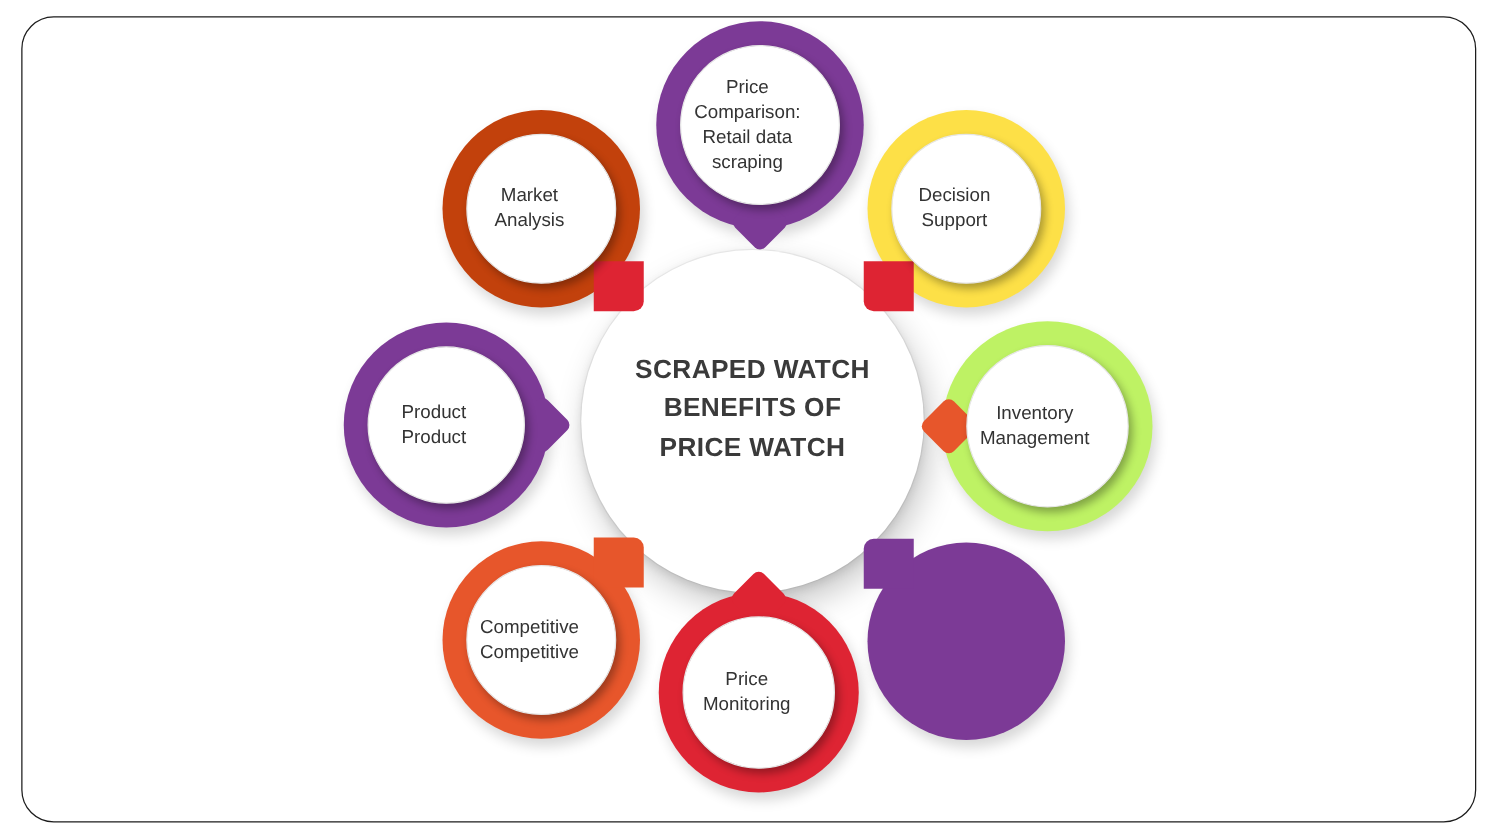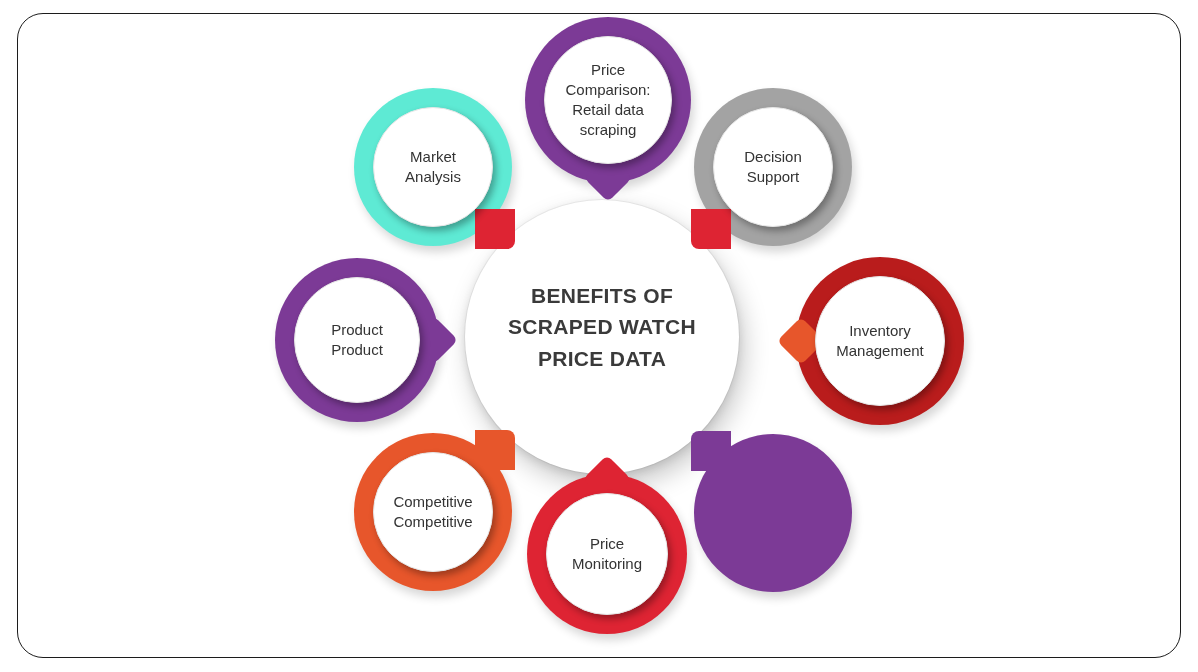--- a/index.html
+++ b/index.html
@@ -30,21 +30,21 @@
 
   
   .sat {
     position:absolute; border-radius:50%; z-index:2;
     box-shadow: 3px 6px 10px rgba(0,0,0,0.16);
   }
   .sat-inner {
     position:absolute; inset:19px; border-radius:50%; background:#ffffff;
     border:1px solid #e6e6e6;
     box-shadow: 3px 4px 7px rgba(0,0,0,0.32);
-    display:flex; align-items:center; justify-content:center; text-align:center;
+    display:flex; align-items:center; text-align:center;
     z-index:2;
   }
   .sat-label { font-size:15px; color:#333333; line-height:1.32; width:84%; }
 
   .tail { position:absolute; z-index:1; }
   .tail-up, .tail-down, .tail-left, .tail-right {
     width:34px; height:34px; transform:rotate(45deg); border-radius:6px;
   }
   .tail-down  { left:calc(50% - 17px); bottom:-12px; }
   .tail-up    { left:calc(50% - 17px); top:-12px; }
@@ -57,38 +57,38 @@
   .tail-up-right   { right:-3px; top:-3px;    border-top-right-radius:8px; }
 </style>
 </head>
 <body>
 
 <div class="frame"></div>
 
 <div class="diagram" id="diagram">
   <div class="center-circle">
     <div class="center-title">
+      <span>SCRAPED WATCH</span>
       <span>BENEFITS OF</span>
-      <span>SCRAPED WATCH</span>
-      <span>PRICE DATA</span>
+      <span>PRICE WATCH</span>
     </div>
   </div>
 <div class="sat" style="left: 525px; top: 17px; width: 166px; height: 166px; background: rgb(124, 58, 150);">
     <div class="tail tail-down" style="background: rgb(124, 58, 150);"></div>
     <div class="sat-inner">
       <div class="sat-label">Price Comparison: Retail data scraping</div>
     </div>
   </div>
-    <div class="sat" style="left: 694px; top: 88px; width: 158px; height: 158px; background: #a3a3a3;">
+    <div class="sat" style="left: 694px; top: 88px; width: 158px; height: 158px; background: #fde047;">
     <div class="tail tail-down-left" style="background: rgb(222, 36, 51);"></div>
     <div class="sat-inner">
       <div class="sat-label">Decision Support</div>
     </div>
   </div>
-    <div class="sat" style="left: 796px; top: 257px; width: 168px; height: 168px; background: #b91c1c;">
+    <div class="sat" style="left: 754px; top: 257px; width: 168px; height: 168px; background: #bef264;">
     <div class="tail tail-left" style="background: rgb(231, 86, 43);"></div>
     <div class="sat-inner">
       <div class="sat-label">Inventory Management</div>
     </div>
   </div>
     <div class="sat" style="left: 694px; top: 434px; width: 158px; height: 158px; background: rgb(124, 58, 150);">
     <div class="tail tail-up-left" style="background: rgb(124, 58, 150);"></div>
   </div>
     <div class="sat" style="left: 527px; top: 474px; width: 160px; height: 160px; background: rgb(222, 36, 51);">
     <div class="tail tail-up" style="background: rgb(222, 36, 51);"></div>
@@ -101,19 +101,19 @@
     <div class="sat-inner">
       <div class="sat-label">Competitive Competitive</div>
     </div>
   </div>
     <div class="sat" style="left: 275px; top: 258px; width: 164px; height: 164px; background: rgb(124, 58, 150);">
     <div class="tail tail-right" style="background: rgb(124, 58, 150);"></div>
     <div class="sat-inner">
       <div class="sat-label">Product Product</div>
     </div>
   </div>
-    <div class="sat" style="left: 354px; top: 88px; width: 158px; height: 158px; background: #5eead4;">
+    <div class="sat" style="left: 354px; top: 88px; width: 158px; height: 158px; background: #c2410c;">
     <div class="tail tail-down-right" style="background: rgb(222, 36, 51);"></div>
     <div class="sat-inner">
       <div class="sat-label">Market Analysis</div>
     </div>
   </div>
   </div>
 
 </body></html>

